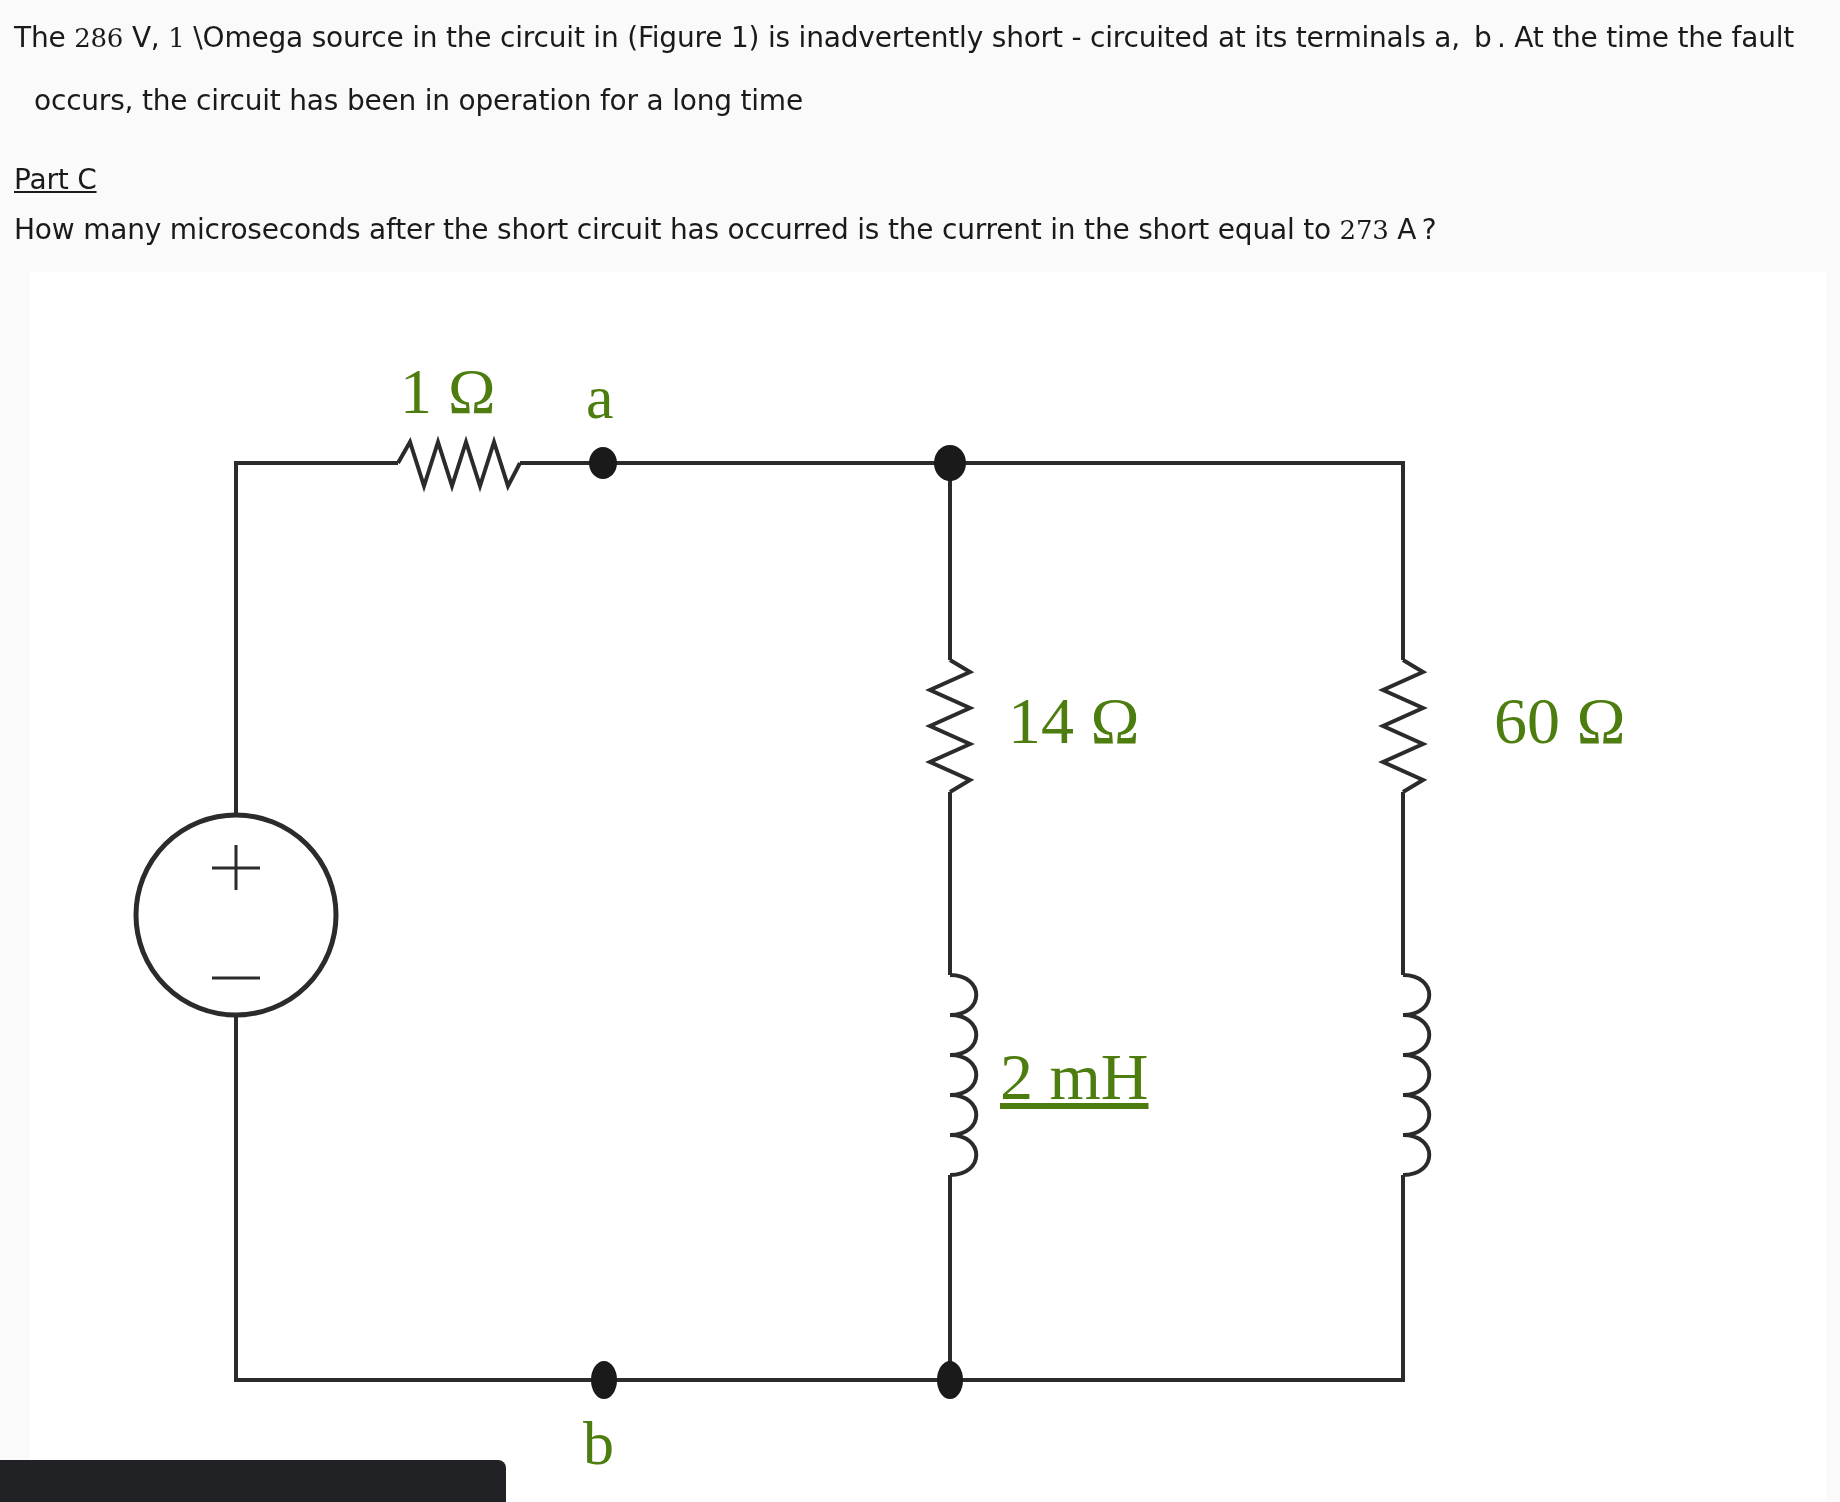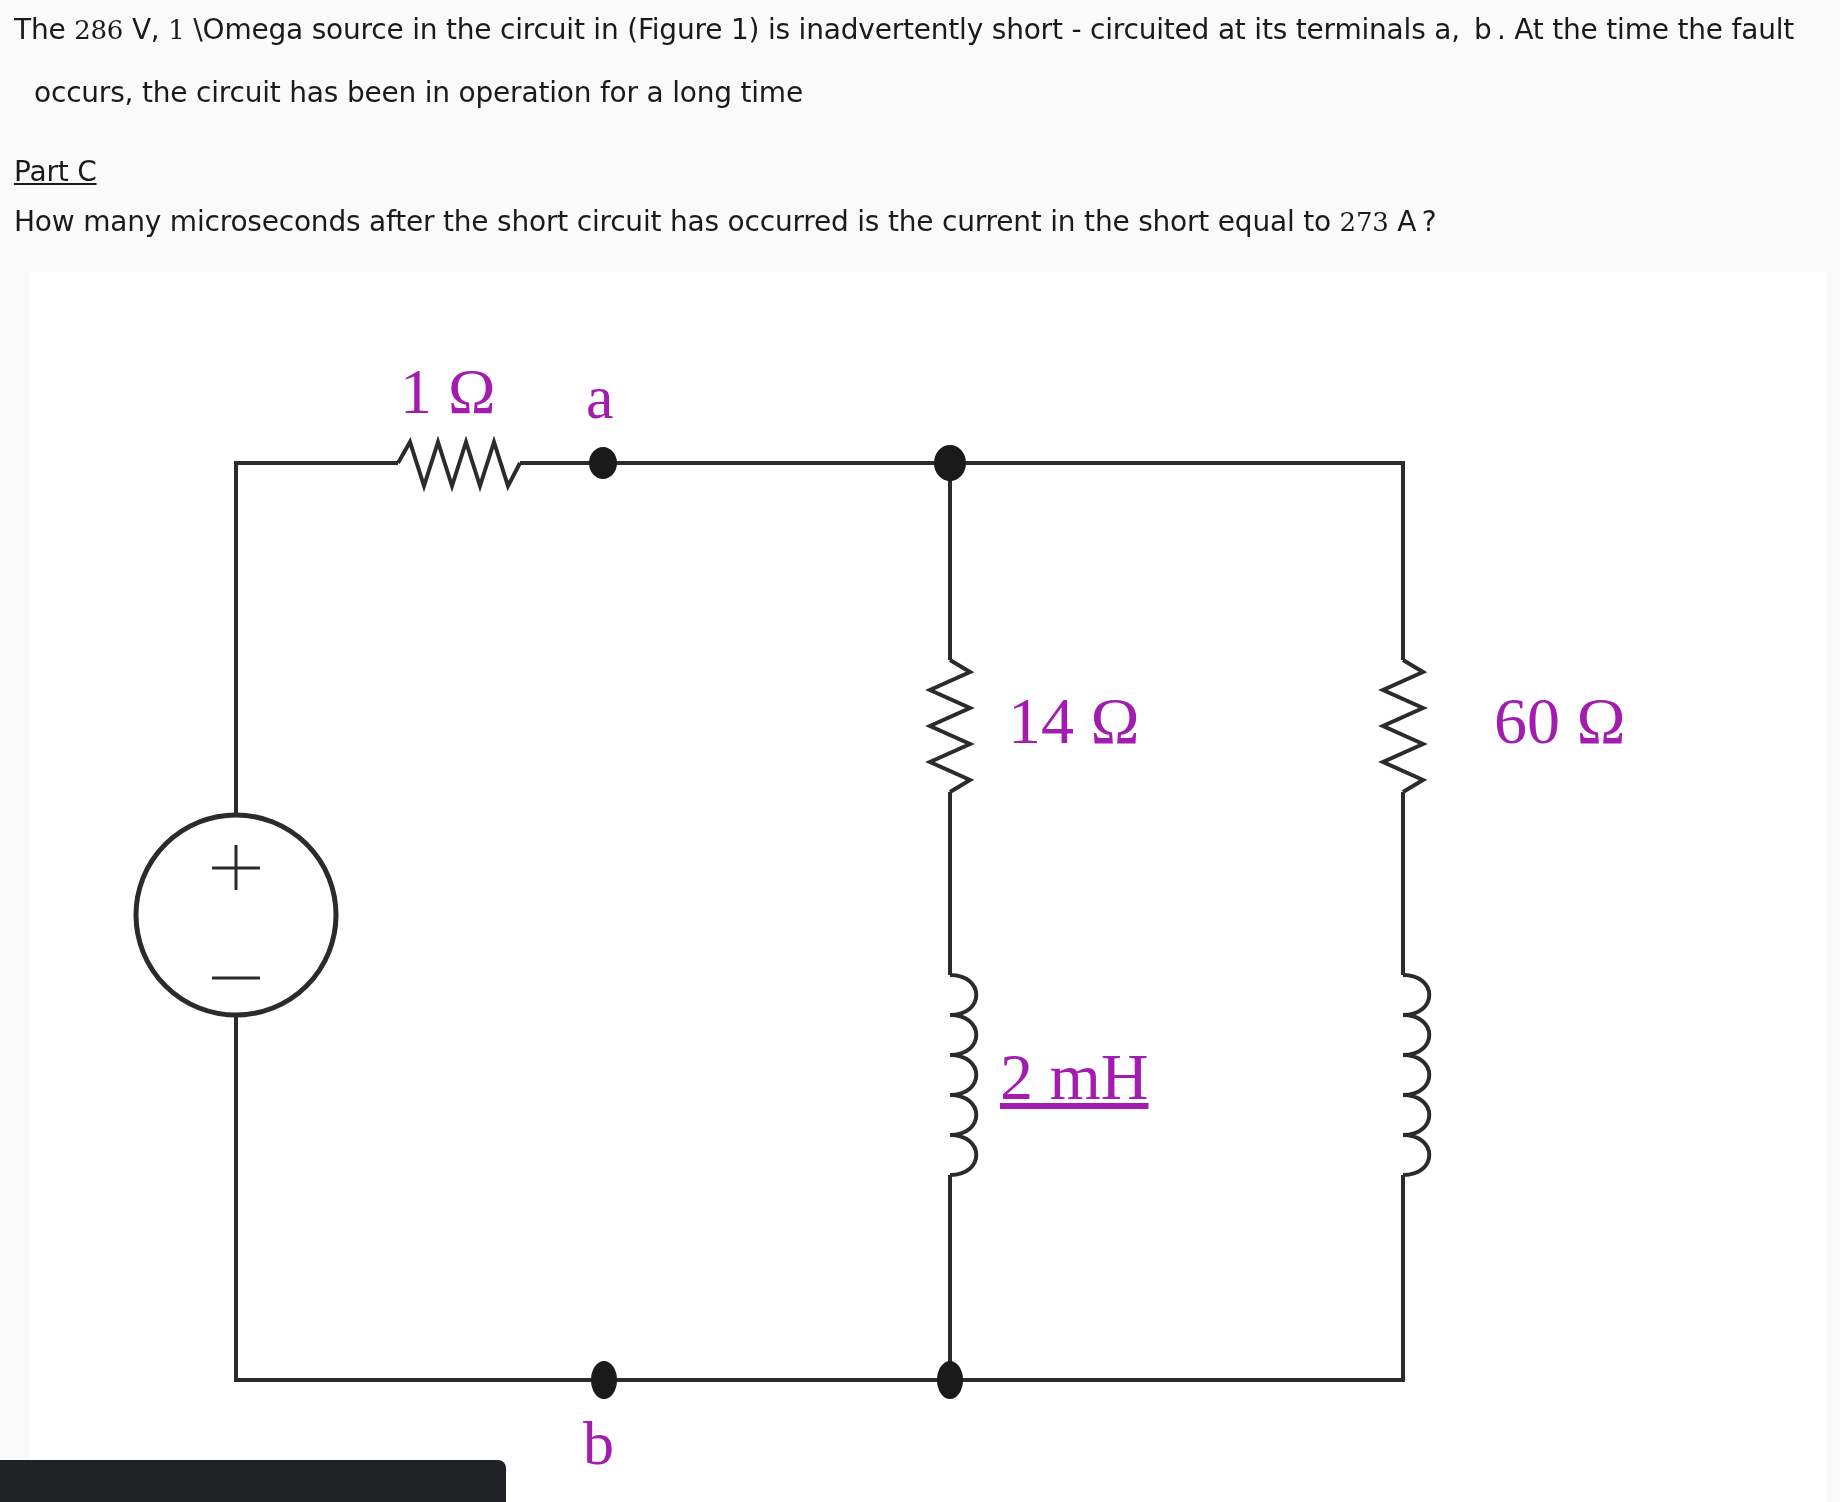--- a/index.html
+++ b/index.html
@@ -5,39 +5,39 @@
   html, body { margin: 0; padding: 0; }
   body {
     width: 1840px; height: 1502px; overflow: hidden;
     background: #fafafa;
     position: relative;
     font-family: "DejaVu Sans", sans-serif;
     color: #1a1a1a;
   }
   .text-line {
     position: absolute; left: 14px;
-    font-size: 28px; line-height: 40px;
+    font-size: 28px; line-height: 55px;
     white-space: nowrap;
     letter-spacing: -0.2px;
   }
   .serif-num { font-family: "DejaVu Serif", serif; font-size: 26px; }
   #line1 { top: 10px; }
   #line2 { top: 73px; margin-left: 20px; }
   #line3 { top: 152px; text-decoration: underline; }
   #line4 { top: 202px; }
   .figure {
     position: absolute; left: 30px; top: 272px;
     width: 1796px; height: 1230px;
     background: #ffffff;
   }
   .figure svg { position: absolute; left: -30px; top: -272px; }
   .lbl {
     position: absolute;
     font-family: "Liberation Serif", "DejaVu Serif", serif;
-    color: #a21caf;
+    color: #4d7c0f;
     white-space: nowrap;
     line-height: 1;
   }
   .bottom-bar {
     position: absolute; left: 0; top: 1460px;
     width: 506px; height: 42px;
     background: #202226;
     border-top-right-radius: 8px;
   }
 </style>

